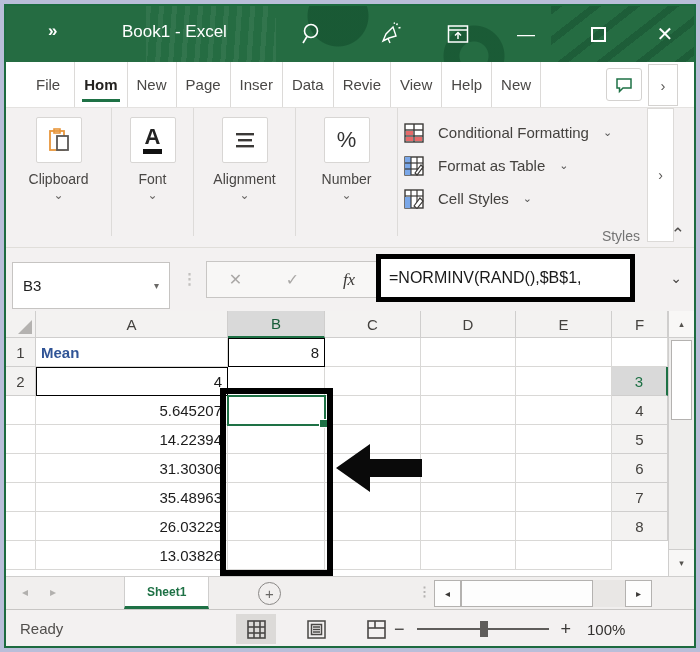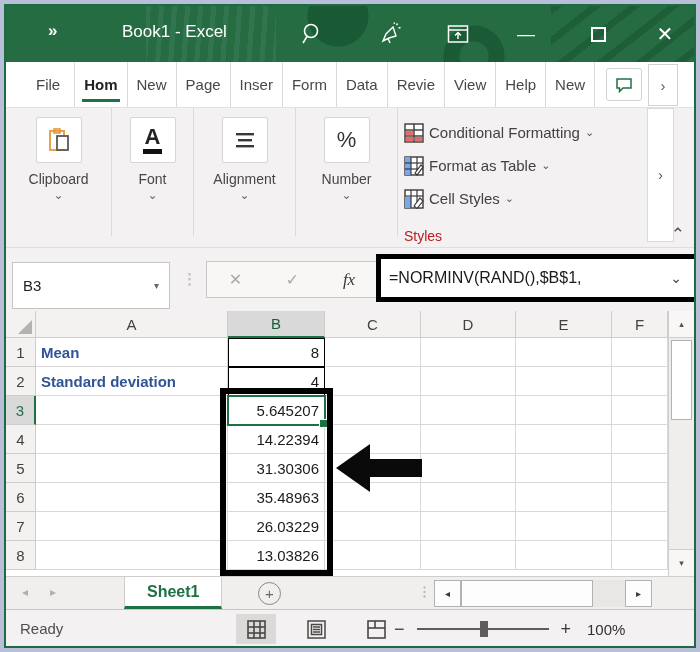--- a/index.html
+++ b/index.html
@@ -51,40 +51,40 @@
             border-right:1px solid #dddbd9; }
   .rg-clipboard { width:106px; } .rg-font { width:82px; } .rg-align { width:102px; } .rg-number { width:102px; }
   .bigbtn { width:46px; height:46px; background:#fff; border:1px solid #d8d6d4; border-radius:2px;
             display:flex; align-items:center; justify-content:center; }
   .rg-label { margin-top:8px; font-size:14px; color:#484644; }
   .rg-chev { margin-top:1px; font-size:12px; color:#6a6866; }
   .font-A { font-size:22px; font-weight:bold; color:#222; border-bottom:5px solid #111; line-height:1; padding:0 2px 1px; }
   .pct { font-size:22px; color:#333; }
 
   .styles-area { position:absolute; left:398px; top:8px; }
-  .style-item { display:flex; align-items:center; gap:5px; height:33px; }
+  .style-item { display:flex; align-items:center; gap:14px; height:33px; }
   .style-item .lbl { font-size:15px; color:#44423f; white-space:nowrap; }
   .style-item .chev { font-size:11px; color:#555; }
-  .styles-label { position:absolute; left:398px; top:120px; width:236px; text-align:left; font-size:14px; color:#b91c1c; }
+  .styles-label { position:absolute; left:398px; top:120px; width:236px; text-align:right; font-size:14px; color:#737373; }
   .ribbon-more-strip { position:absolute; left:641px; top:0; width:27px; height:134px; background:#fff;
                        border:1px solid #dcdad8; display:flex; align-items:center; justify-content:center;
                        color:#5a5856; font-size:14px; }
   .ribbon-collapse { position:absolute; right:9px; bottom:2px; font-size:17px; color:#504e4c; }
 
   
   .formularow { position:relative; height:64px; background:#f3f1f1; border-top:1px solid #e0deda; flex:0 0 auto; }
   .namebox { position:absolute; left:6px; top:14px; width:158px; height:47px; background:#fff;
              border:1px solid #c6c4c2; display:flex; align-items:center; padding:0 10px; font-size:15px; color:#222; }
   .namebox .dd { margin-left:auto; font-size:10px; color:#6a6866; }
   .fdots { position:absolute; left:176px; top:22px; color:#c2c0be; font-size:15px; font-weight:bold; }
   .fxcluster { position:absolute; left:200px; top:13px; width:172px; height:37px; background:#f8f7f6;
                border:1px solid #c8c6c4; display:flex; align-items:center; justify-content:space-around; }
   .fx-x, .fx-check { color:#aaa8a6; font-size:16px; }
   .fx-fx { font-family:"Liberation Serif", serif; font-style:italic; font-size:17px; color:#3b3937; }
-  .formula-annotation { position:absolute; left:370px; top:6px; width:323px; height:48px; background:#fff;
+  .formula-annotation { position:absolute; left:370px; top:6px; width:259px; height:48px; background:#fff;
                         border:5px solid #000; display:flex; align-items:center; padding:0 8px;
                         font-size:16px; color:#1a1a1a; white-space:nowrap; overflow:hidden; }
   .fchev { position:absolute; right:12px; top:22px; color:#4a4846; font-size:14px; }
 
   
   .grid { position:relative; height:265px; background:#fff; flex:0 0 auto; overflow:hidden; }
   .sheet { position:absolute; left:0; top:0; display:grid;
            grid-template-columns:30px 192px 97px 96px 95px 96px 56px;
            grid-template-rows:27px repeat(8, 29px); }
   .ch, .rh { background:#f3f2f1; border-right:1px solid #cfcecd; border-bottom:1px solid #cfcecd;
@@ -108,21 +108,21 @@
   .vs-up, .vs-down { position:absolute; left:0; right:0; height:27px; background:#f8f7f6; display:flex;
                      align-items:center; justify-content:center; color:#55534f; font-size:9px; }
   .vs-up { top:0; border-bottom:1px solid #cfcecd; } .vs-down { bottom:0; border-top:1px solid #cfcecd; }
   .vs-thumb { position:absolute; left:2px; right:2px; top:29px; height:80px; background:#fff; border:1px solid #b4b2b0; }
 
   
   .sheetbar { position:relative; height:33px; background:#f1efee; border-top:1px solid #cfcecd; flex:0 0 auto; }
   .snav { position:absolute; left:16px; top:8px; color:#b2b0ae; font-size:12px; letter-spacing:22px; }
   .sheettab { position:absolute; left:118px; top:0; height:32px; background:#fff; border-left:1px solid #cfcecd;
               border-right:1px solid #cfcecd; border-bottom:3px solid #1e7145; display:flex; align-items:center;
-              padding:0 22px; font-size:16px; font-weight:bold; color:#1e7145; }
+              padding:0 22px; font-size:12px; font-weight:bold; color:#1e7145; }
   .addsheet { position:absolute; left:252px; top:5px; width:23px; height:23px; border:1px solid #8a8886;
               border-radius:50%; display:flex; align-items:center; justify-content:center; color:#6a6866; font-size:15px; }
   .sdots { position:absolute; left:412px; top:7px; color:#b6b4b2; font-size:13px; font-weight:bold; }
   .hscroll { position:absolute; left:428px; top:3px; width:218px; height:27px; background:#e9e7e5; }
   .hs-left, .hs-right, .hs-thumb { position:absolute; top:0; height:27px; background:#fdfdfd; border:1px solid #b4b2b0;
               display:flex; align-items:center; justify-content:center; color:#3b3937; font-size:10px; }
   .hs-left { left:0; width:27px; } .hs-right { right:0; width:27px; } .hs-thumb { left:27px; width:132px; }
 
   
   .statusbar { position:relative; flex:1 1 auto; background:#f3f1f1; border-top:1px solid #c8c6c4; }
@@ -177,21 +177,20 @@
     <div class="tb-ic tb-close">✕</div>
   </div>
 
   <div class="tabrow">
     <div class="tabs">
           <div class="tab">File</div>
           <div class="tab active">Hom</div>
           <div class="tab">New</div>
           <div class="tab">Page</div>
           <div class="tab">Inser</div>
-          <div class="tab">Form</div>
           <div class="tab">Data</div>
           <div class="tab">Revie</div>
           <div class="tab">View</div>
           <div class="tab">Help</div>
           <div class="tab">New</div>
         </div>
     <div class="comment-btn">
       <svg width="20" height="20" viewBox="0 0 20 20" fill="none" stroke="#1e7145" stroke-width="1.5">
         <path d="M3 4 h14 v9 h-8 l-3.5 3.5 v-3.5 h-2.5 z"></path>
       </svg>
@@ -311,21 +310,20 @@
           <div class="ch">E</div>
           <div class="ch">F</div>
           <div class="rh">1</div>
           <div class="dc lblue">Mean</div>
           <div class="dc num blk">8</div>
           <div class="dc"></div>
           <div class="dc"></div>
           <div class="dc"></div>
           <div class="dc"></div>
           <div class="rh">2</div>
-          <div class="dc lblue">Standard deviation</div>
           <div class="dc num blk">4</div>
           <div class="dc"></div>
           <div class="dc"></div>
           <div class="dc"></div>
           <div class="dc"></div>
           <div class="rh selrow">3</div>
           <div class="dc"></div>
           <div class="dc num">5.645207</div>
           <div class="dc"></div>
           <div class="dc"></div>

